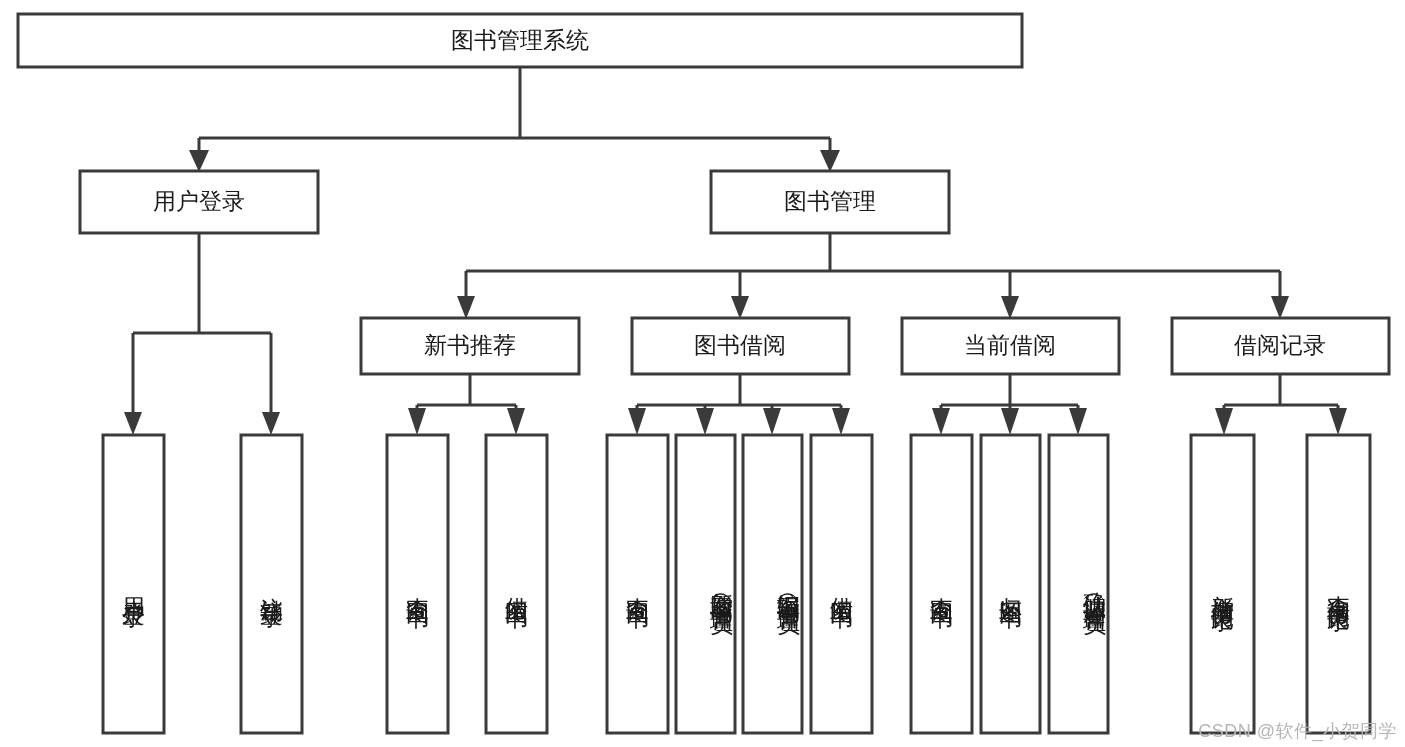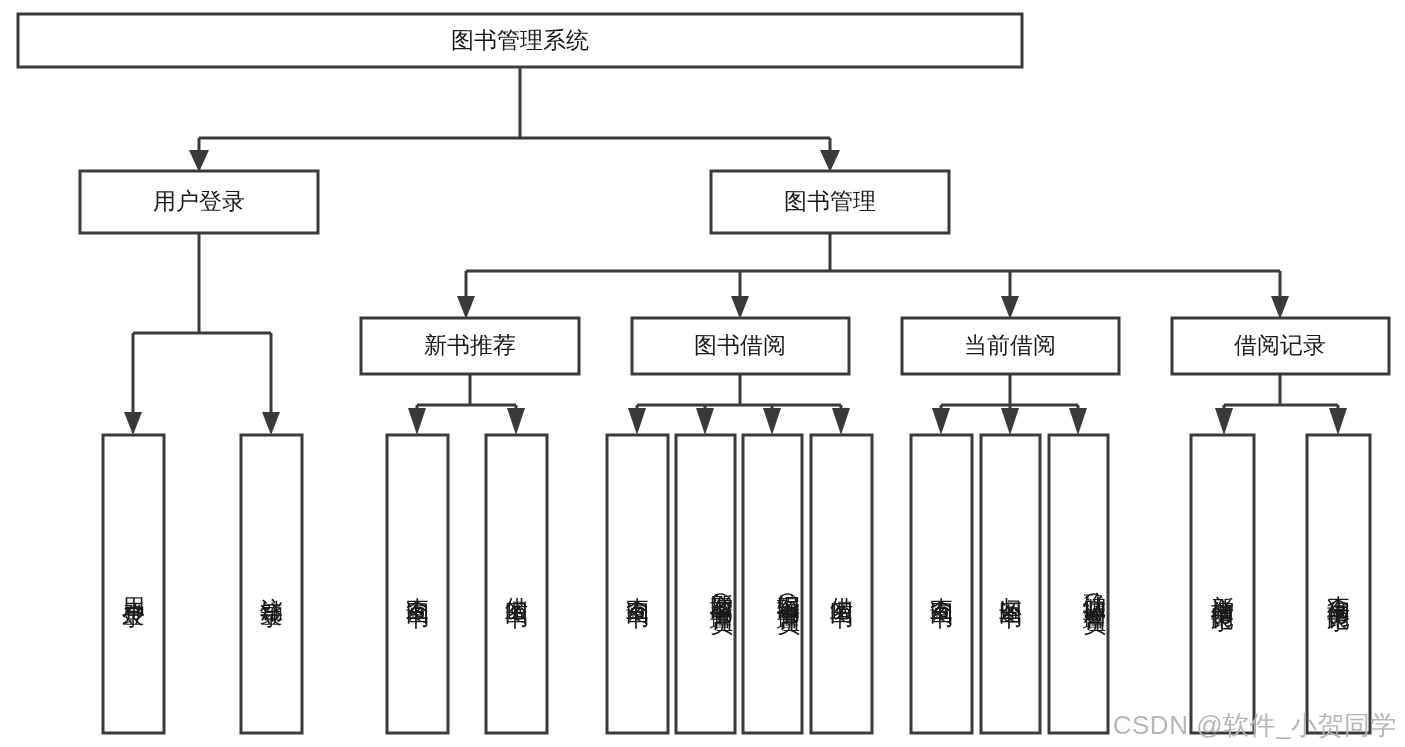--- a/index.html
+++ b/index.html
@@ -66,21 +66,21 @@
     text-align: center;
   }
   .vlabel.mid {
     align-items: center;
   }
   .watermark {
     position: absolute;
     right: 8px;
     bottom: 4px;
     font-family: "Liberation Sans", "DejaVu Sans", sans-serif;
-    font-size: 26px;
+    font-size: 18px;
     color: #b6b6b6;
     letter-spacing: 0.5px;
     white-space: nowrap;
   }
 </style>
 </head>
 <body>
 
 <div id="canvas">
 

